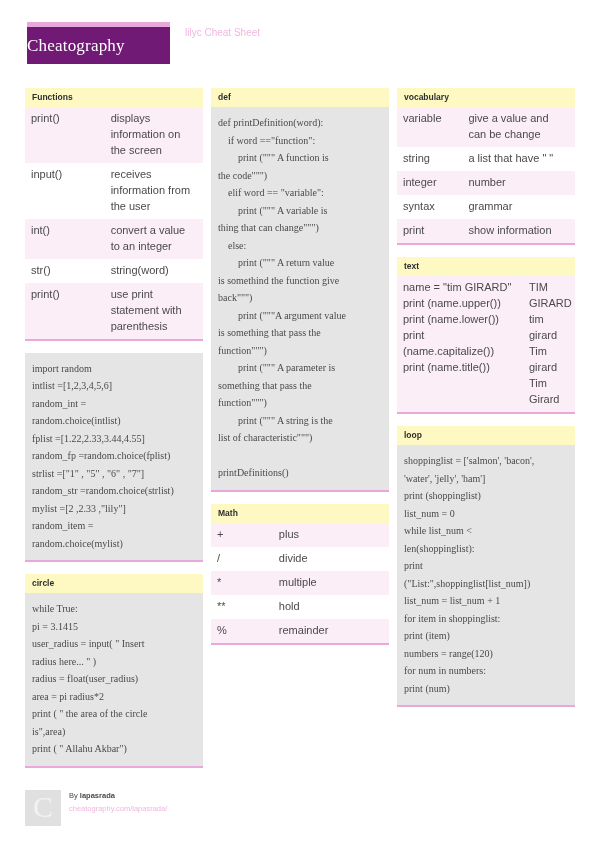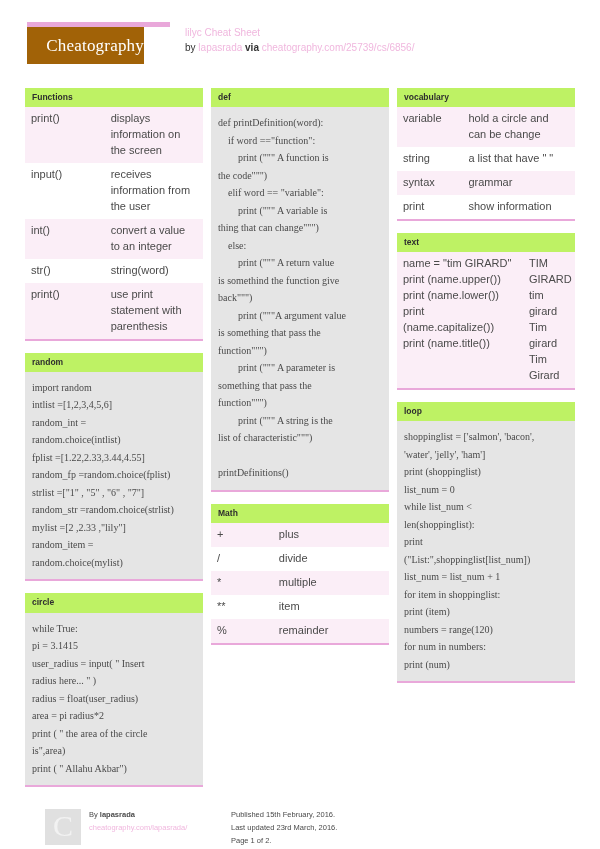--- a/index.html
+++ b/index.html
@@ -33,27 +33,27 @@
     width: 145px;
     flex: 0 0 145px;
   }
   .logo-bar {
     height: 5px;
     background: #e9a8da;
     width: 143px;
     margin-left: 2px;
   }
   .logo-box {
-    background: #a16207;
+    background: #701a75;
     height: 37px;
-    width: 117px;
+    width: 143px;
     margin-left: 2px;
     display: flex;
     align-items: center;
-    justify-content: flex-end;
+    justify-content: flex-start;
   }
   .logo-text {
     font-family: "Liberation Serif", serif;
     color: #ffffff;
     font-size: 17px;
     letter-spacing: 0.2px;
   }
   .title-wrap {
     padding-left: 15px;
     padding-top: 4px;
@@ -87,21 +87,21 @@
     flex: 0 0 178px;
   }
 
   
   .block {
     margin-bottom: 12px;
     border-bottom: 2px solid #e9a8da;
     background: #ffffff;
   }
   .block-head {
-    background: #bef264;
+    background: #fef9c3;
     color: #2e2e2e;
     font-size: 8.5px;
     font-weight: bold;
     padding: 5px 21px 5px 7px;
     line-height: 1.1;
   }
 
   
   table.kv {
     width: 100%;
@@ -134,21 +134,20 @@
     word-break: break-word;
   }
 
   
   .footer {
     display: flex;
     margin-top: 6px;
     padding-top: 4px;
     font-size: 7.5px;
     color: #4a4a4a;
-    margin-left: 20px;
   }
   .foot-col {
     width: 178px;
     flex: 0 0 178px;
     margin-right: 8px;
     display: flex;
   }
   .foot-avatar {
     width: 36px;
     height: 36px;
@@ -177,26 +176,20 @@
 
   <div class="header">
     <div class="logo-wrap">
       <div class="logo-bar"></div>
       <div class="logo-box">
         <span class="logo-text">Cheatography</span>
       </div>
     </div>
     <div class="title-wrap">
       <div class="sheet-title">lilyc Cheat Sheet</div>
-      <div class="byline">
-        <span>by</span>
-        <span class="author">lapasrada</span>
-        <span class="via">via</span>
-        <span class="link-pink">cheatography.com/25739/cs/6856/</span>
-      </div>
     </div>
   </div>
 
   <div class="columns">
 
     <div class="col">
 
       <div class="block">
         <div class="block-head">Functions</div>
         <table class="kv">
@@ -219,21 +212,20 @@
           </tr>
           <tr>
             <td class="k">print()</td>
             <td>use print statement with parenthesis</td>
           </tr>
         </tbody>
           </table>
       </div>
 
       <div class="block">
-        <div class="block-head">random</div>
         <div class="code">import random
 intlist =[1,2,3,4,5,6]
 random_int =
 random.choice(intlist)
 fplist =[1.22,2.33,3.44,4.55]
 random_fp =random.choice(fplist)
 strlist =["1" , "5" , "6" , "7"]
 random_str =random.choice(strlist)
 mylist =[2 ,2.33 ,"lily"]
 random_item =
@@ -294,45 +286,49 @@
           <tr>
             <td class="k-op">/</td>
             <td>divide</td>
           </tr>
           <tr>
             <td class="k-op">*</td>
             <td>multiple</td>
           </tr>
           <tr>
             <td class="k-op">**</td>
-            <td>item</td>
+            <td>hold</td>
           </tr>
           <tr>
             <td class="k-op">%</td>
             <td>remainder</td>
           </tr>
         </tbody>
           </table>
       </div>
 
     </div>
 
     <div class="col">
 
       <div class="block">
         <div class="block-head">vocabulary</div>
         <table class="kv">
           <tbody>
               <tr>
             <td class="k-narrow">variable</td>
-            <td>hold a circle and can be change</td>
+            <td>give a value and can be change</td>
           </tr>
           <tr>
             <td class="k-narrow">string</td>
             <td>a list that have " "</td>
+          </tr>
+          <tr>
+            <td class="k-narrow">integer</td>
+            <td>number</td>
           </tr>
           <tr>
             <td class="k-narrow">syntax</td>
             <td>grammar</td>
           </tr>
           <tr>
             <td class="k-narrow">print</td>
             <td>show information</td>
           </tr>
         </tbody>
@@ -382,24 +378,17 @@
       <div class="foot-avatar">C</div>
       <div class="foot-by">
         <div>
           <span>By</span>
           <span class="name">lapasrada</span>
         </div>
         <div class="link-pink">cheatography.com/lapasrada/</div>
       </div>
     </div>
 
-    <div class="foot-col foot-mid">
-      <div>
-        <div>Published 15th February, 2016.</div>
-        <div>Last updated 23rd March, 2016.</div>
-        <div>Page 1 of 2.</div>
-      </div>
-    </div>
 
 
   </div>
 
 </div>
 
 </body></html>

